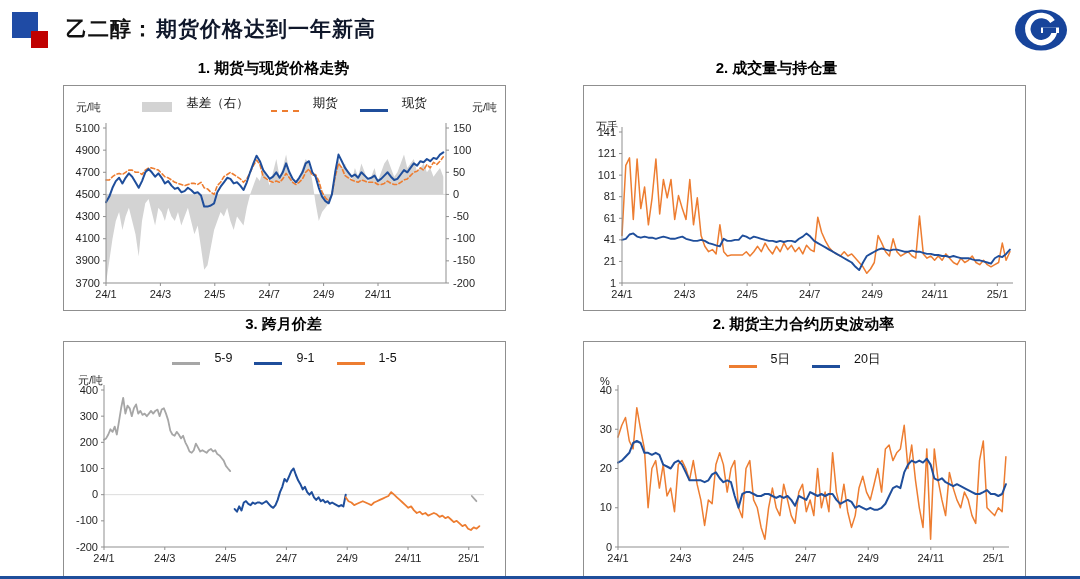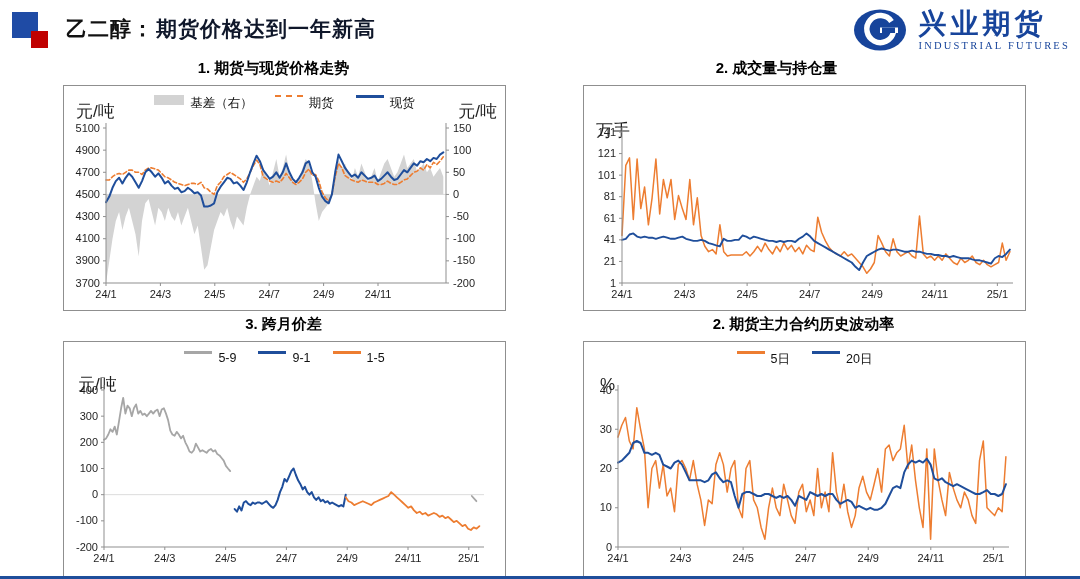--- a/index.html
+++ b/index.html
@@ -13,49 +13,45 @@
   .logo{position:absolute;top:7px;right:10px;display:flex;align-items:center;gap:9px;}
   .logo-text{display:flex;flex-direction:column;align-items:flex-start;}
   .logo-cn{font-size:28px;font-weight:bold;letter-spacing:4px;line-height:1.05;
            font-family:"Liberation Serif","DejaVu Serif",serif;}
   .logo-en{font-size:10.5px;letter-spacing:2.2px;margin-top:1px;
            font-family:"Liberation Serif","DejaVu Serif",serif;}
   .chart-title{position:absolute;text-align:center;font-size:15px;font-weight:bold;color:#000;}
   .panel{position:absolute;border:1px solid #8F8F8F;background:#fff;}
   .legend{position:absolute;top:9px;left:0;right:0;display:flex;justify-content:center;
           align-items:center;gap:22px;font-size:12.5px;color:#111;}
-  .leg-item{display:inline-flex;align-items:flex-start;gap:6px;}
+  .leg-item{display:inline-flex;align-items:flex-end;gap:14px;}
   .sw-area{width:30px;height:10px;display:inline-block;}
   .sw-line{width:28px;height:3px;display:inline-block;}
   .sw-dash{width:28px;height:0;border-top:2px dashed #000;display:inline-block;}
-  .unit{position:absolute;font-size:17px;color:#1F1F1F;}
+  .unit{position:absolute;font-size:11px;color:#1F1F1F;}
   .footer-bar{position:absolute;left:0;bottom:0;width:1080px;height:3px;}
   svg{position:absolute;left:0;top:0;}
   svg text{font-family:"Liberation Sans","DejaVu Sans",sans-serif;}
 </style>
 </head>
 <body>
 
 <span class="deco-blue" style="background: rgb(31, 75, 165);"></span>
 <span class="deco-red" style="background: rgb(192, 0, 0);"></span>
 <div class="page-title">
   <span>乙二醇：</span><span class="hl" style="color: #0f172a;">期货价格达到一年新高</span>
 </div>
 
 <div class="logo">
   <svg width="56" height="46" viewBox="0 0 56 46" style="position:static">
     <ellipse cx="27" cy="23" rx="26" ry="20.5" fill="#17449B"></ellipse>
     <path d="M 38.5 14.5 A 13.5 13.5 0 1 0 40.5 25" fill="none" stroke="#ffffff" stroke-width="5.5"></path>
     <rect x="27" y="20.5" width="18" height="5.5" fill="#ffffff"></rect>
     <rect x="27" y="20.5" width="13" height="5.5" fill="#17449B" transform="translate(2,0)"></rect>
   </svg>
-  <div class="logo-text">
-    <div class="logo-cn" style="color: rgb(23, 68, 155);">兴业期货</div>
-    <div class="logo-en" style="color: rgb(23, 68, 155);">INDUSTRIAL FUTURES</div>
-  </div>
 </div>
 
 <div class="chart-title" style="left:53px;top:59px;width:441px">1. 期货与现货价格走势</div>
 <div class="chart-title" style="left:556px;top:59px;width:441px">2. 成交量与持仓量</div>
 <div class="chart-title" style="left:63px;top:315px;width:441px">3. 跨月价差</div>
 <div class="chart-title" style="left:583px;top:315px;width:441px">2. 期货主力合约历史波动率</div>
 
 <div class="panel" style="left:63px;top:85px;width:441px;height:224px">
   <div class="legend">
       <span class="leg-item">

